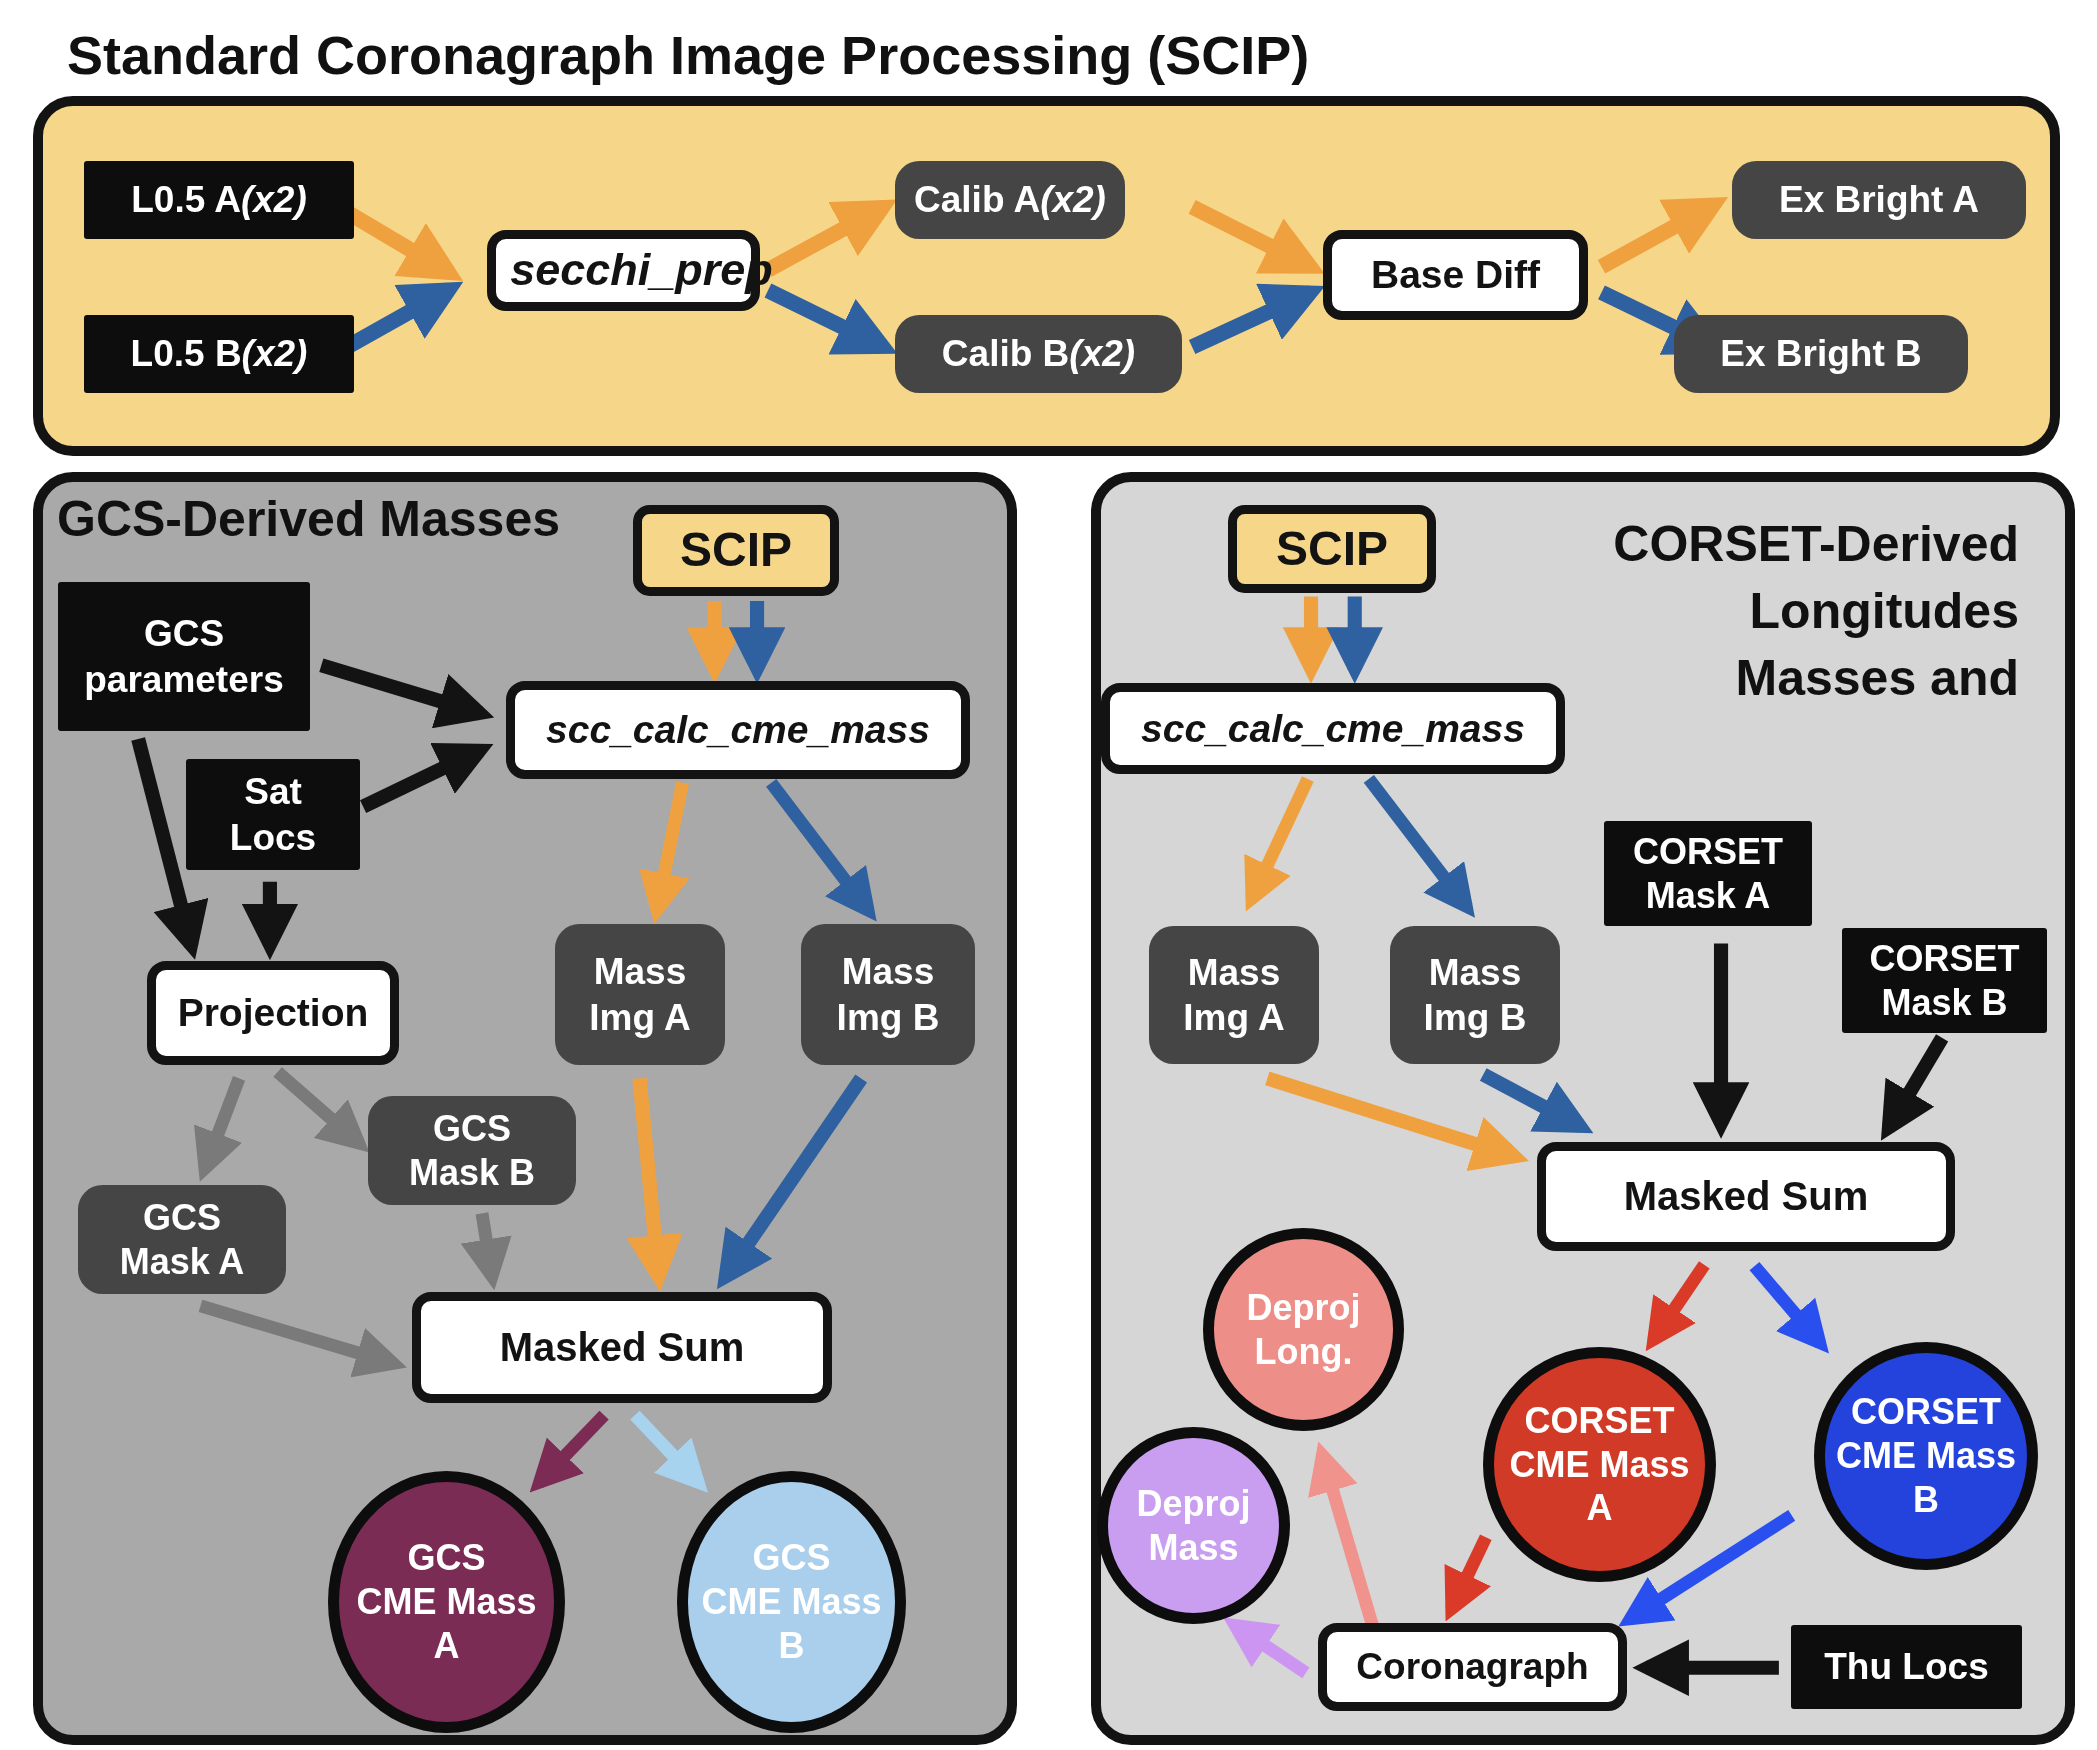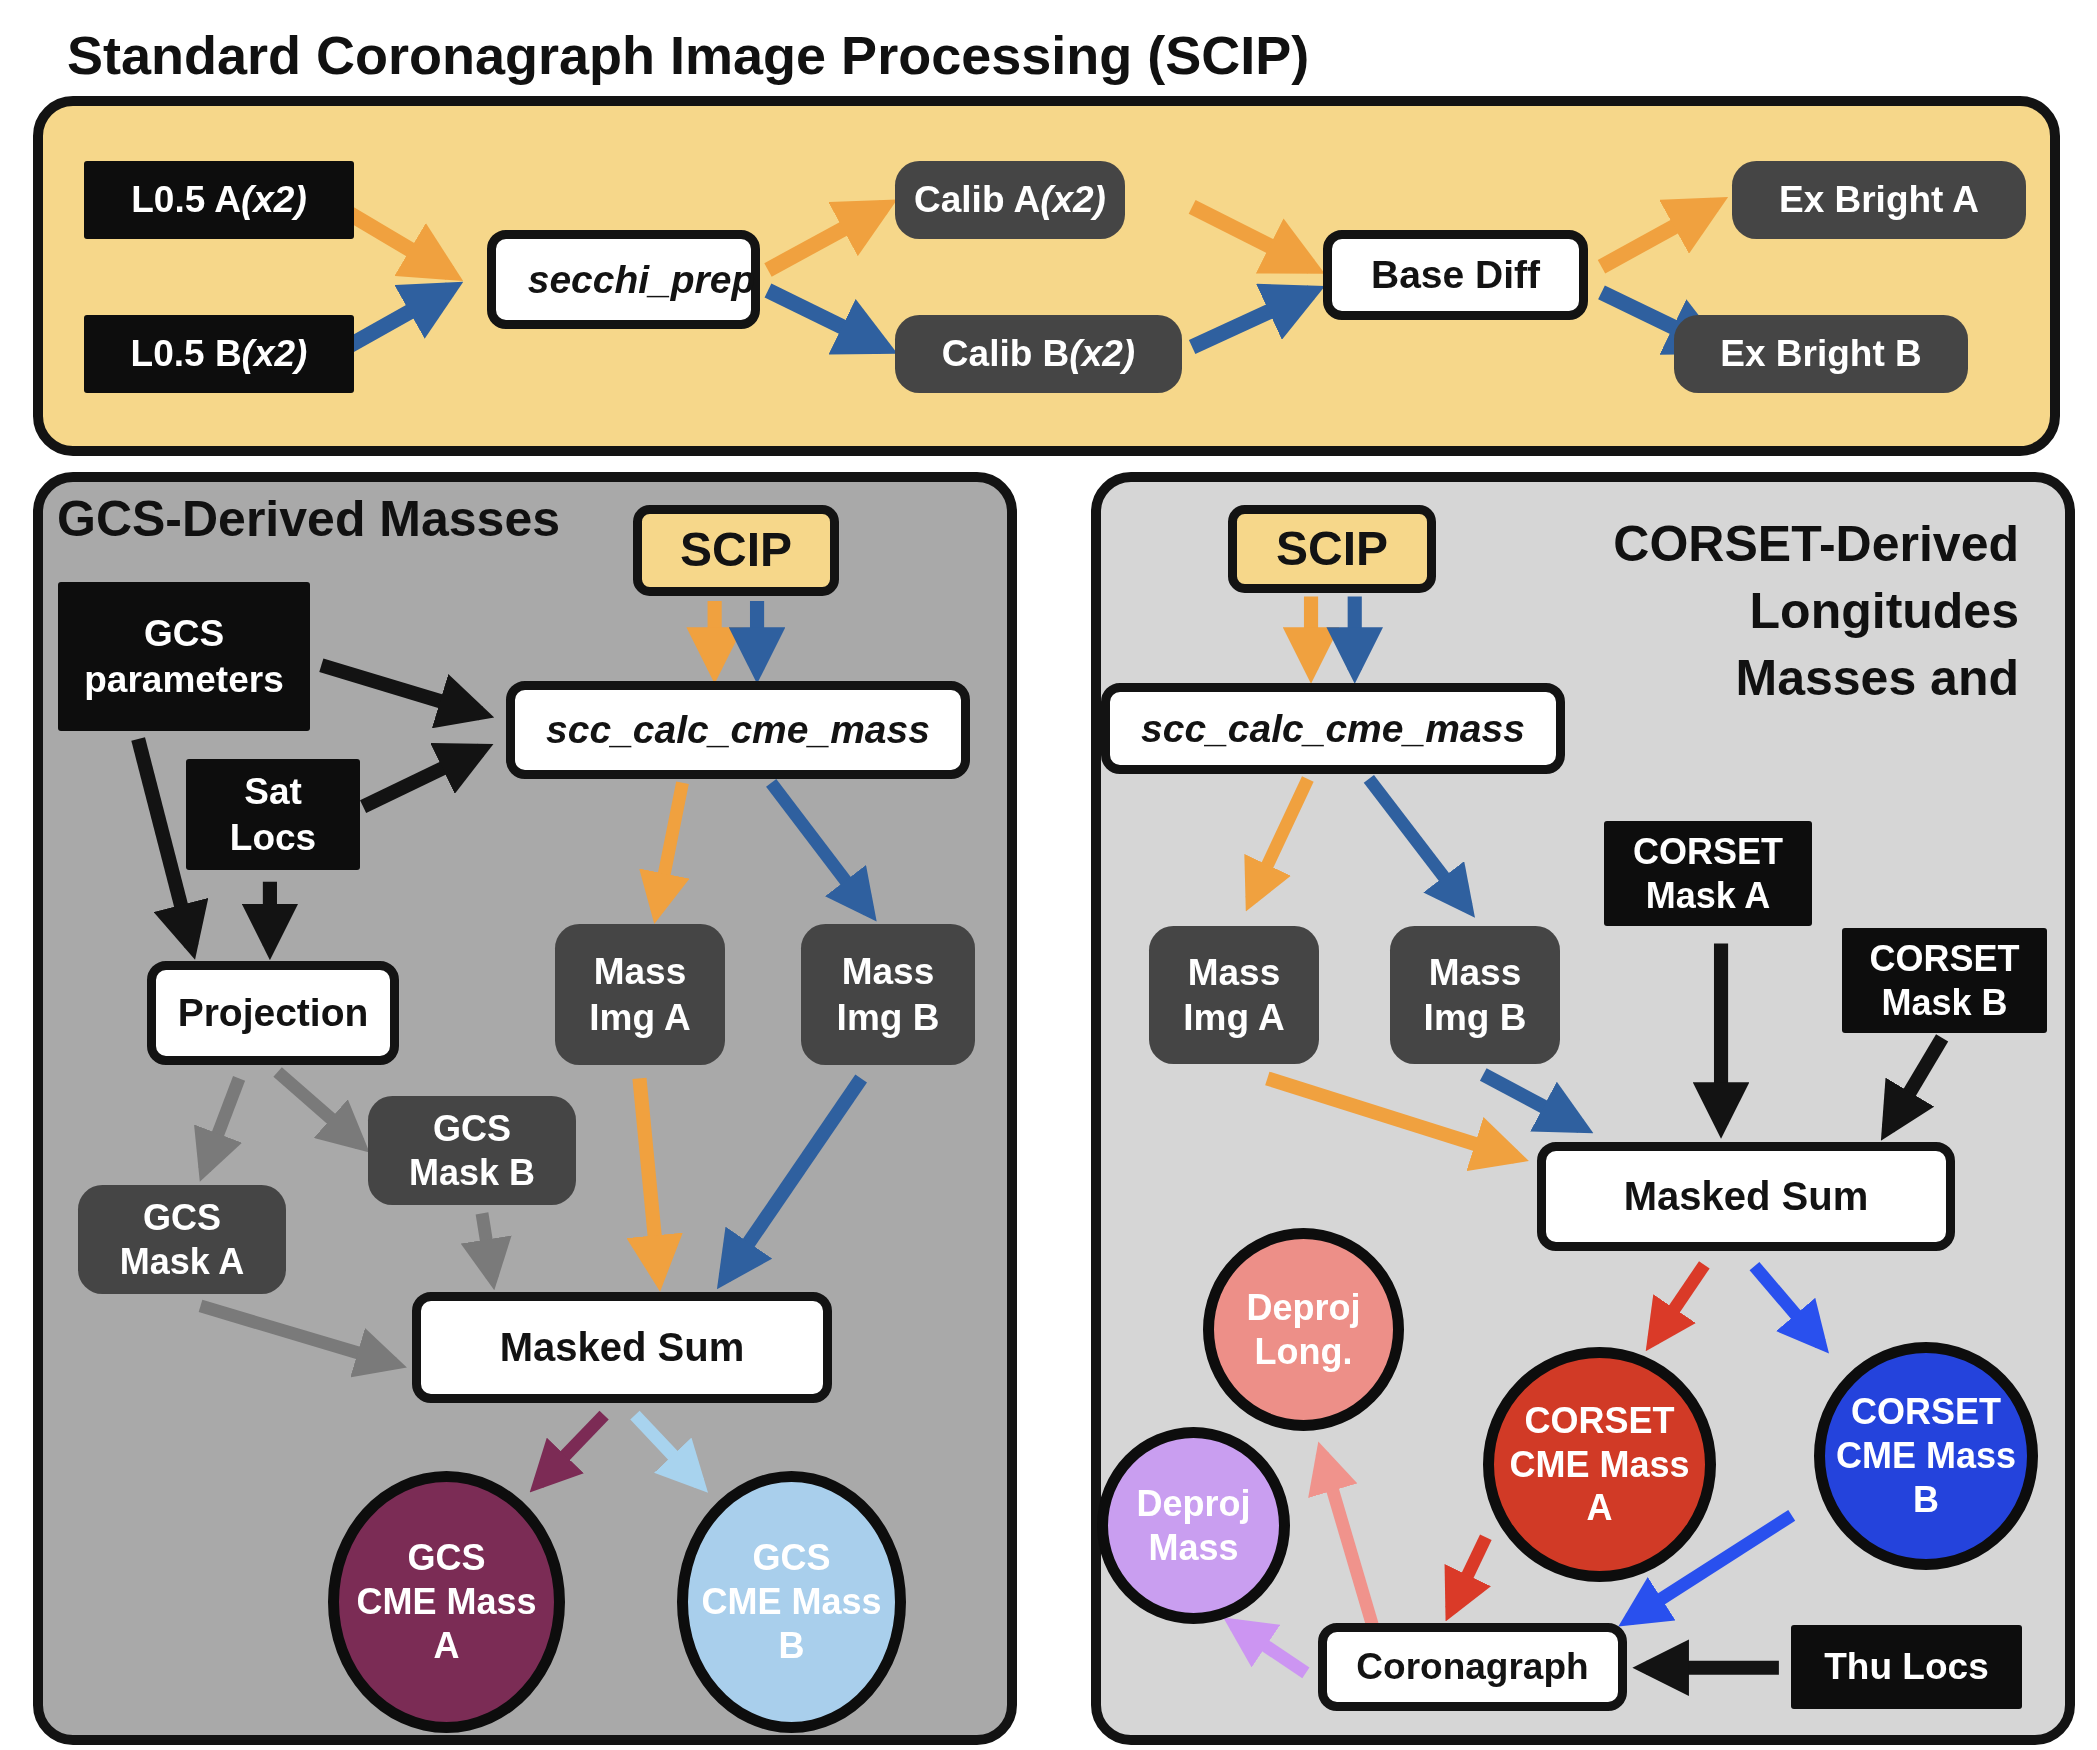--- a/index.html
+++ b/index.html
@@ -111,21 +111,21 @@
     </svg>
 
   <div class="node black-box" style="left:84px;top:161px;width:270px;height:78px;font-size:37px;flex-direction:row;">
     <span>L0.5 A </span>
       <span class="italic">(x2)</span>
   </div>
   <div class="node black-box" style="left:84px;top:315px;width:270px;height:78px;font-size:37px;flex-direction:row;">
     <span>L0.5 B </span>
       <span class="italic">(x2)</span>
   </div>
-  <div class="node white-box italic" style="left:487px;top:230px;width:273px;height:99px;font-size:39px;padding-left:36px;">
+  <div class="node white-box italic" style="left:487px;top:230px;width:273px;height:81px;font-size:45px;padding-left:36px;">
     <span>secchi_prep</span>
   </div>
   <div class="node dark-box" style="left:895px;top:161px;width:230px;height:78px;font-size:37px;flex-direction:row;">
     <span>Calib A </span>
       <span class="italic">(x2)</span>
   </div>
   <div class="node dark-box" style="left:895px;top:315px;width:287px;height:78px;font-size:37px;flex-direction:row;">
     <span>Calib B </span>
       <span class="italic">(x2)</span>
   </div>

